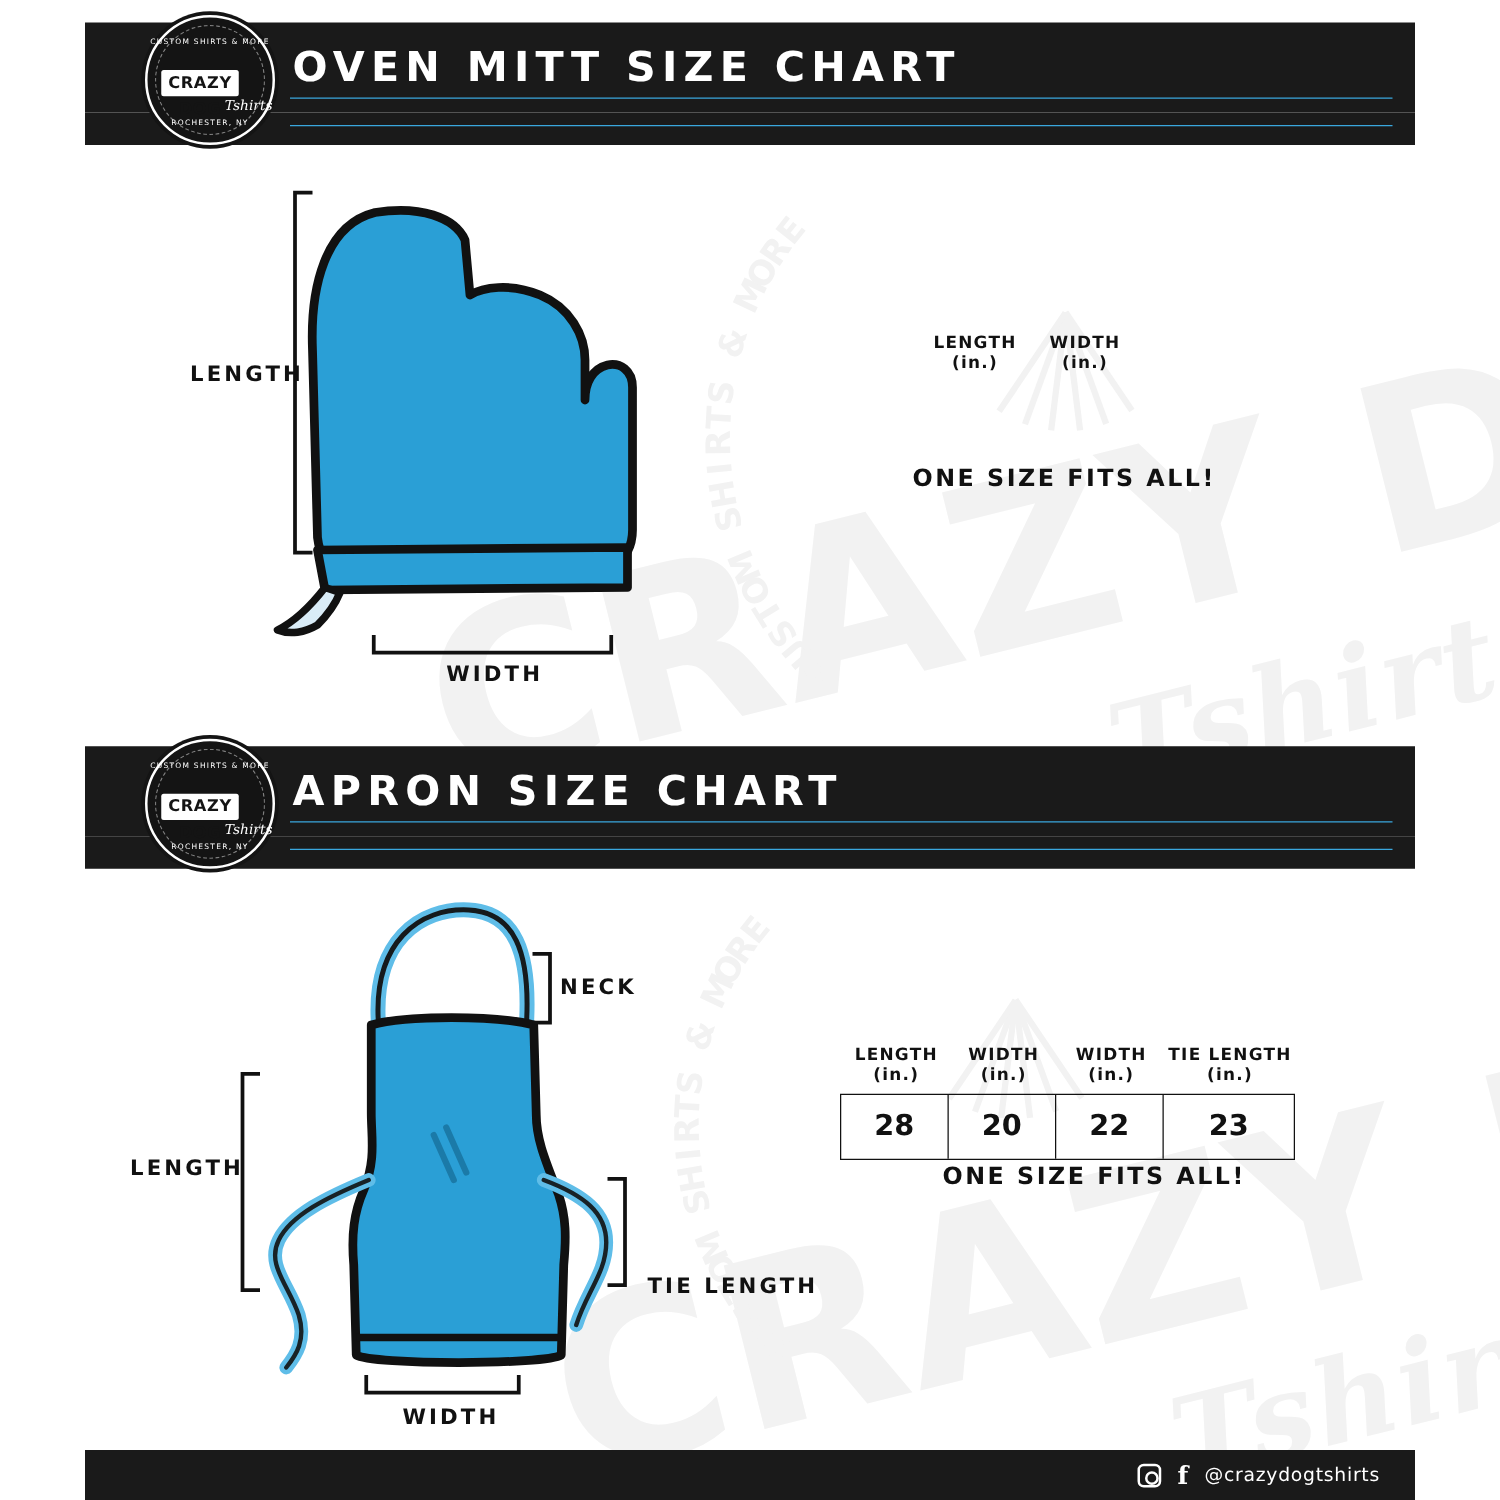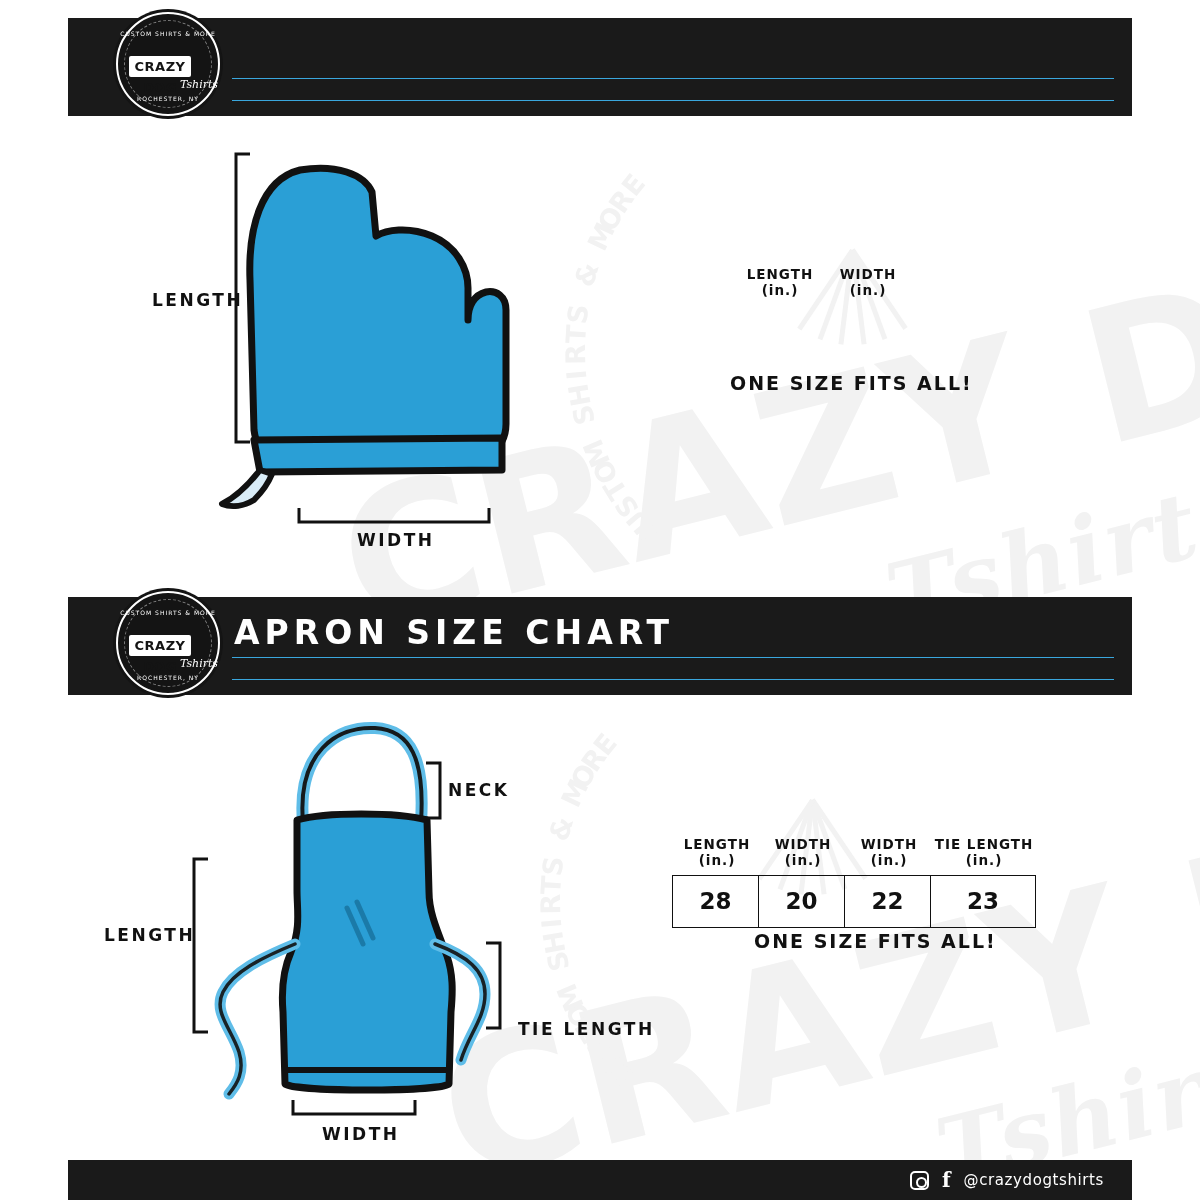--- a/index.html
+++ b/index.html
@@ -354,20 +354,21 @@
   <div class="logo" style="left:116px; top:12px;">
     <div class="ring"></div>
     <div class="top-arc">CUSTOM SHIRTS &amp; MORE</div>
     <div class="lbar">
       <span>CRAZY DOG</span>
     </div>
     <div class="sub">Tshirts</div>
     <div class="bot-arc">ROCHESTER, NY</div>
   </div>
 
+  <div class="band-title" style="left:234px; top:34px;">OVEN MITT SIZE CHART</div>
 
   <svg class="illus" style="left:150px; top:140px;" width="420" height="410" viewBox="0 0 420 410">
 
     <path d="M150 30 C 110 40, 98 90, 100 140 L 104 290 C 106 306, 112 312, 118 316 L 340 314 C 352 306, 356 296, 356 284 L 356 170 C 356 156, 346 150, 336 152 C 324 155, 318 166, 318 180 L 318 148 C 318 128, 306 106, 282 96 C 258 86, 236 90, 226 96 L 222 52 C 214 34, 186 24, 150 30 Z" fill="#2a9fd6" stroke="#111111" stroke-width="7" stroke-linejoin="round"></path>
 
     <path d="M104 300 L 352 298 L 352 330 L 110 332 Z" fill="#2a9fd6" stroke="#111111" stroke-width="7" stroke-linejoin="round"></path>
 
     <path d="M110 330 C 96 348, 84 358, 72 364 C 82 368, 94 366, 104 360 C 110 354, 118 344, 122 334 Z" fill="#d9ecf7" stroke="#111111" stroke-width="6" stroke-linejoin="round"></path>
   </svg>
 

